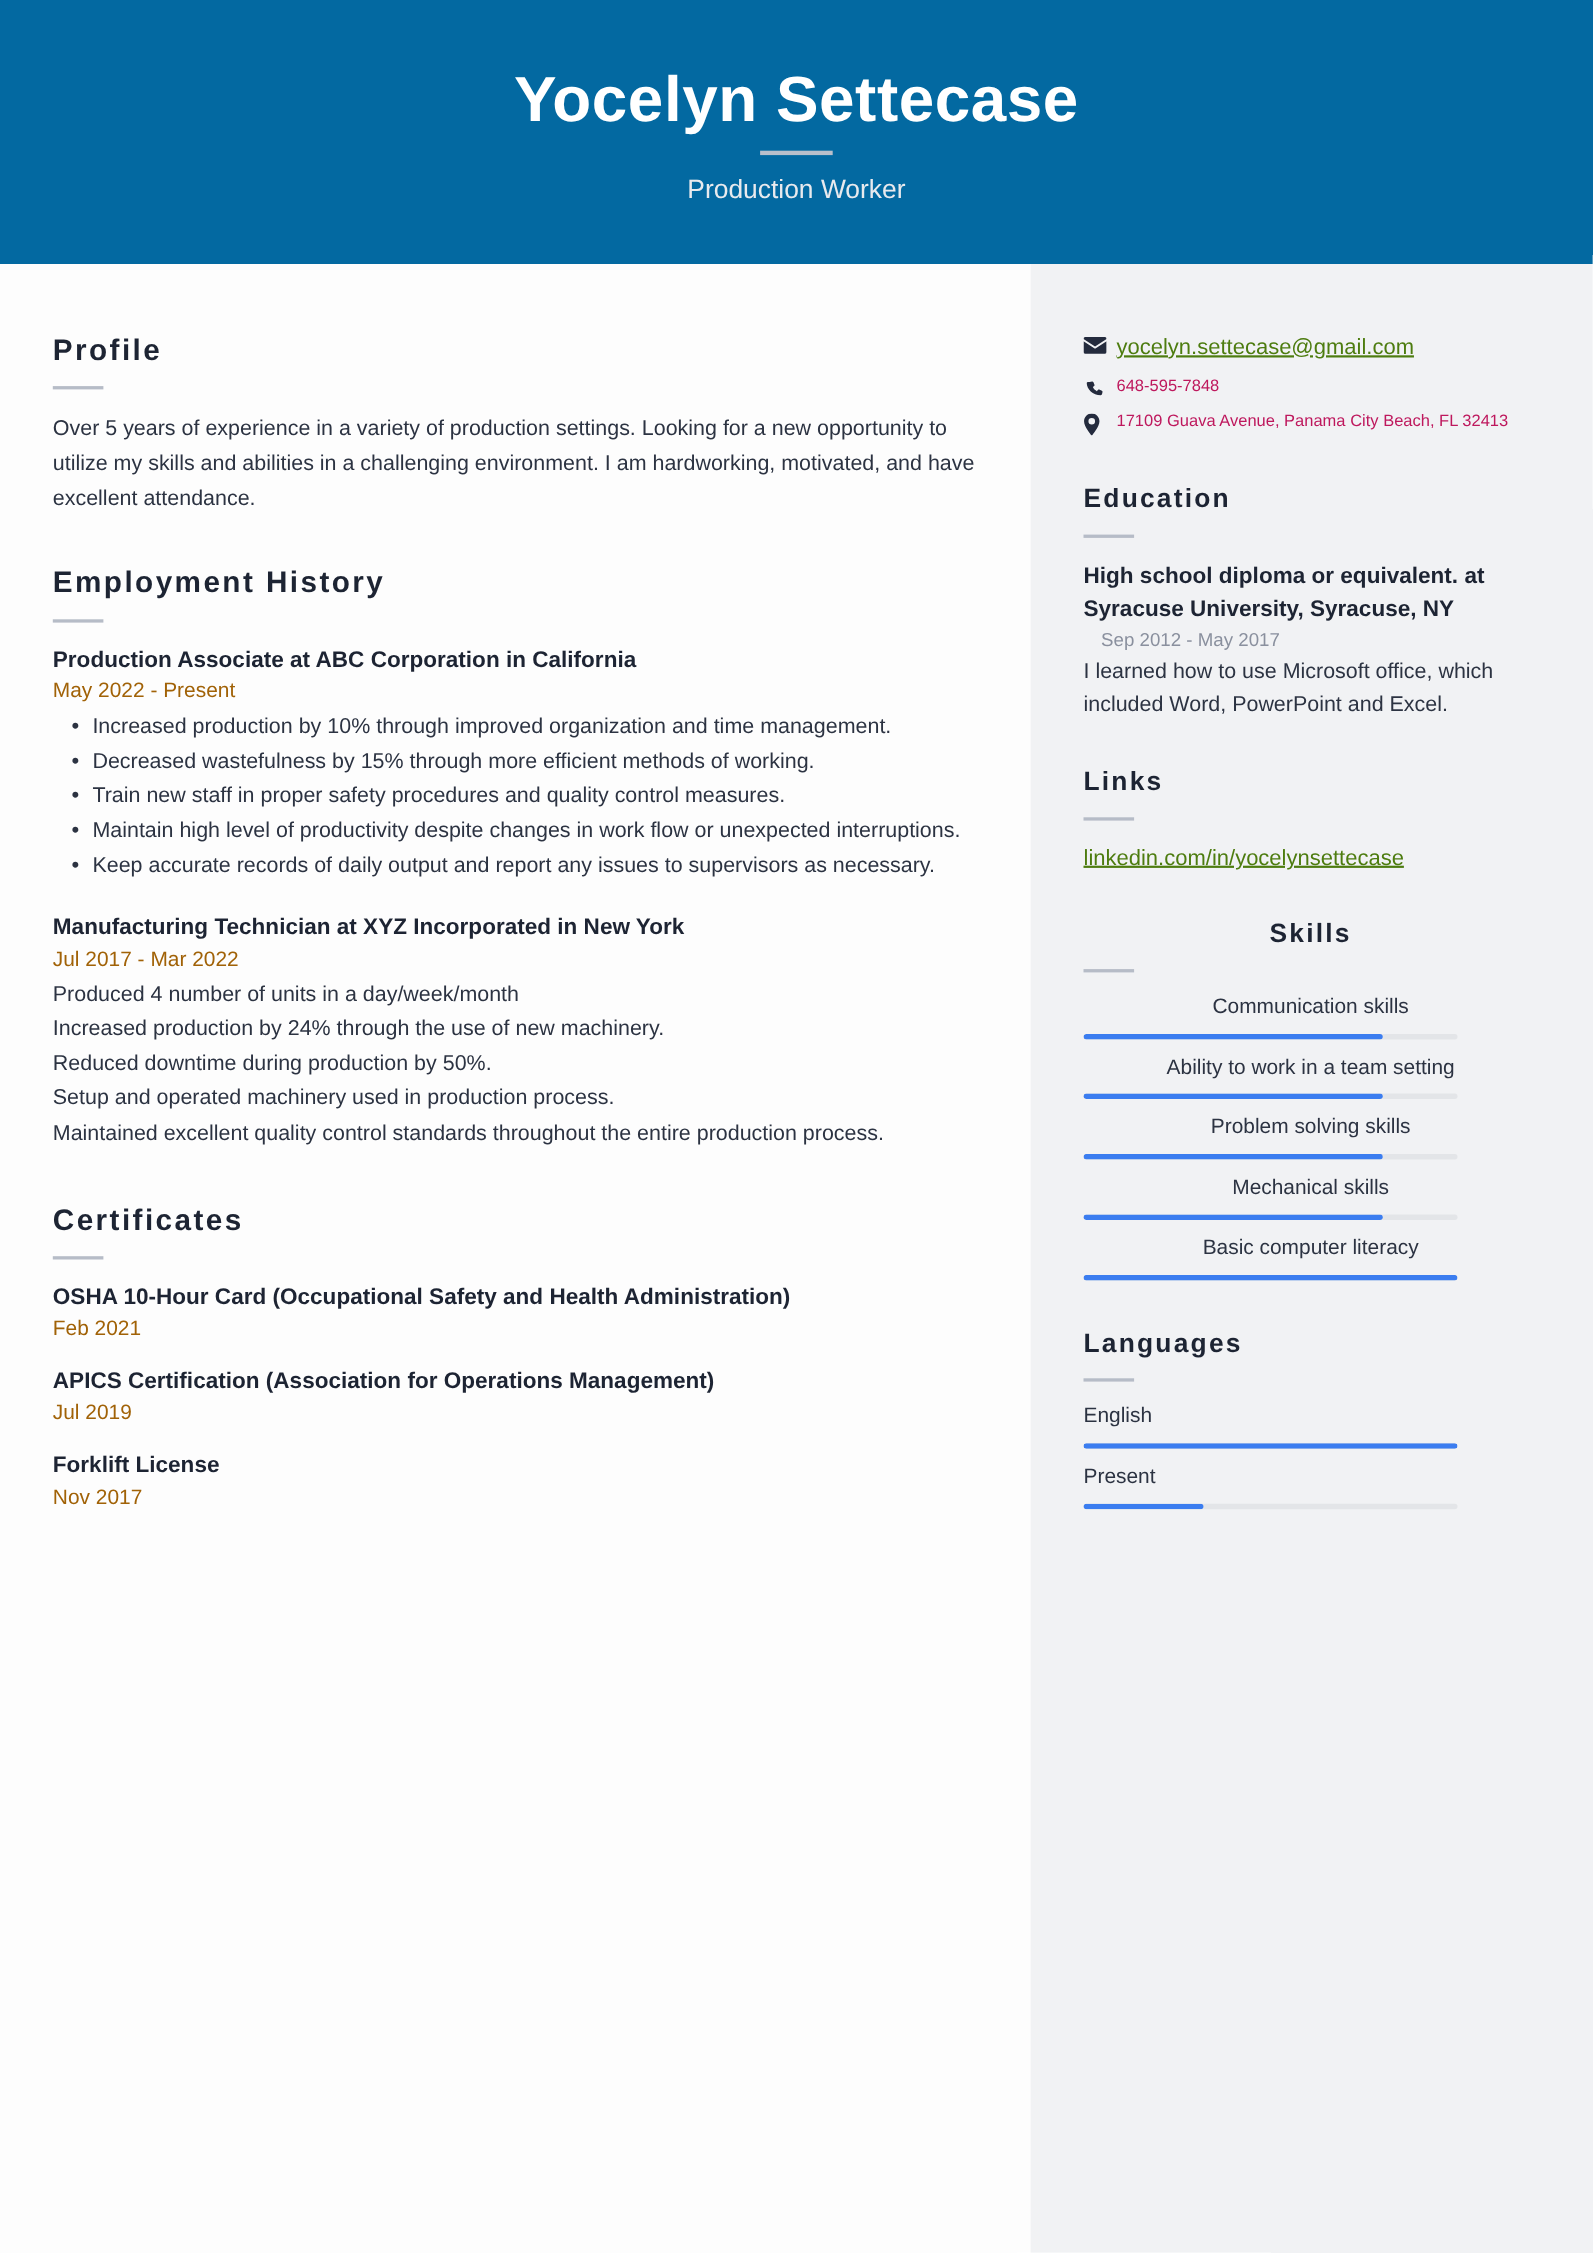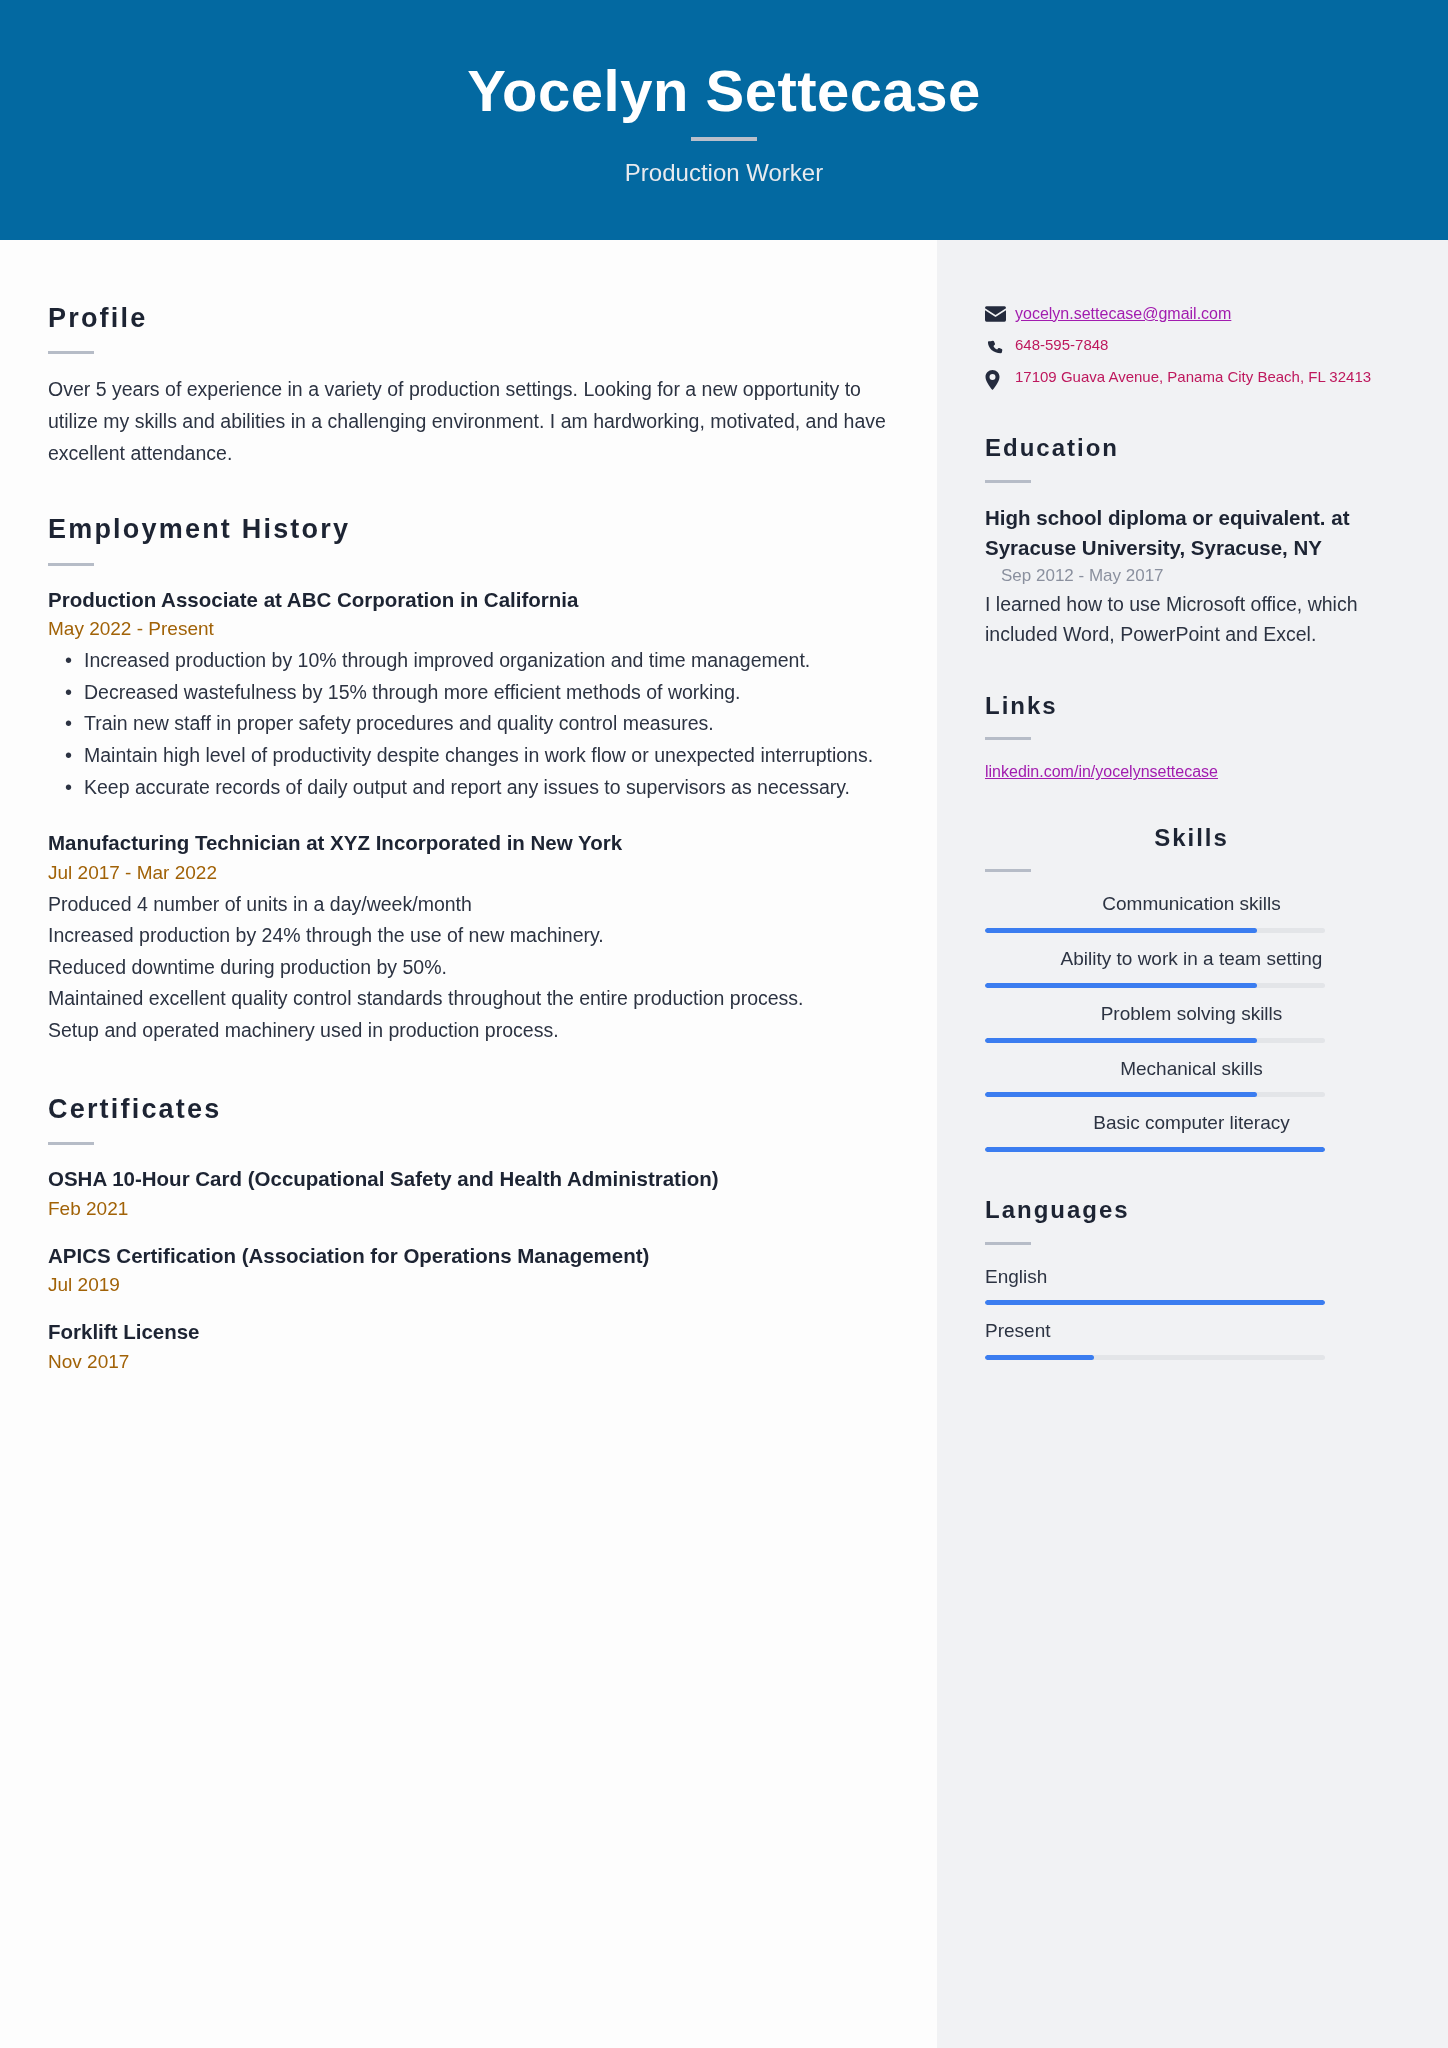--- a/index.html
+++ b/index.html
@@ -136,23 +136,23 @@
     justify-content: flex-start;
   }
   .contact-icon svg { display: block; }
   .contact-text {
     font-size: 15px;
     line-height: 1.42;
     color: #be185d;
     text-align: center;
   }
   .link {
-    color: #a21caf;
+    color: #4d7c0f;
     text-decoration: underline;
-    font-size: 16px;
+    font-size: 20px;
     line-height: 1.45;
     word-break: break-all;
   }
 
   
   .edu-title {
     font-size: 20.5px;
     font-weight: 700;
     color: #1d2433;
     line-height: 1.45;
@@ -223,22 +223,22 @@
               <li>Keep accurate records of daily output and report any issues to supervisors as necessary.</li>
             </ul>
           </div>
           <div class="entry">
             <div class="entry-title">Manufacturing Technician at XYZ Incorporated in New York</div>
             <div class="entry-date">Jul 2017 - Mar 2022</div>
             <div class="plain-lines">
               <p>Produced 4 number of units in a day/week/month</p>
               <p>Increased production by 24% through the use of new machinery.</p>
               <p>Reduced downtime during production by 50%.</p>
+              <p>Setup and operated machinery used in production process.</p>
               <p>Maintained excellent quality control standards throughout the entire production process.</p>
-              <p>Setup and operated machinery used in production process.</p>
             </div>
           </div>
         </div>
     </div>
 
     <div class="section" style="margin-top:46px;">
       <div class="sec-title">Certificates</div>
       <div class="sec-rule"></div>
       <div id="certs-container">
           <div class="entry" style="margin-bottom: 22px;">

